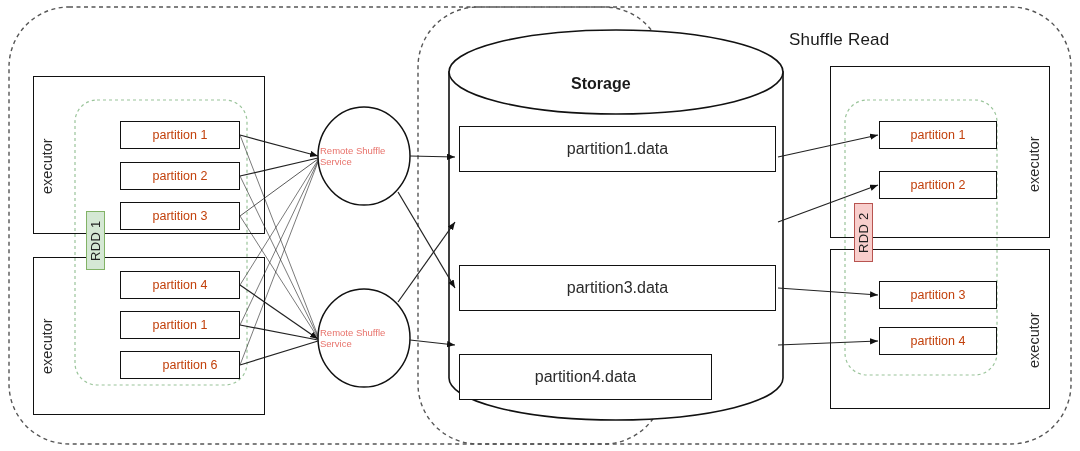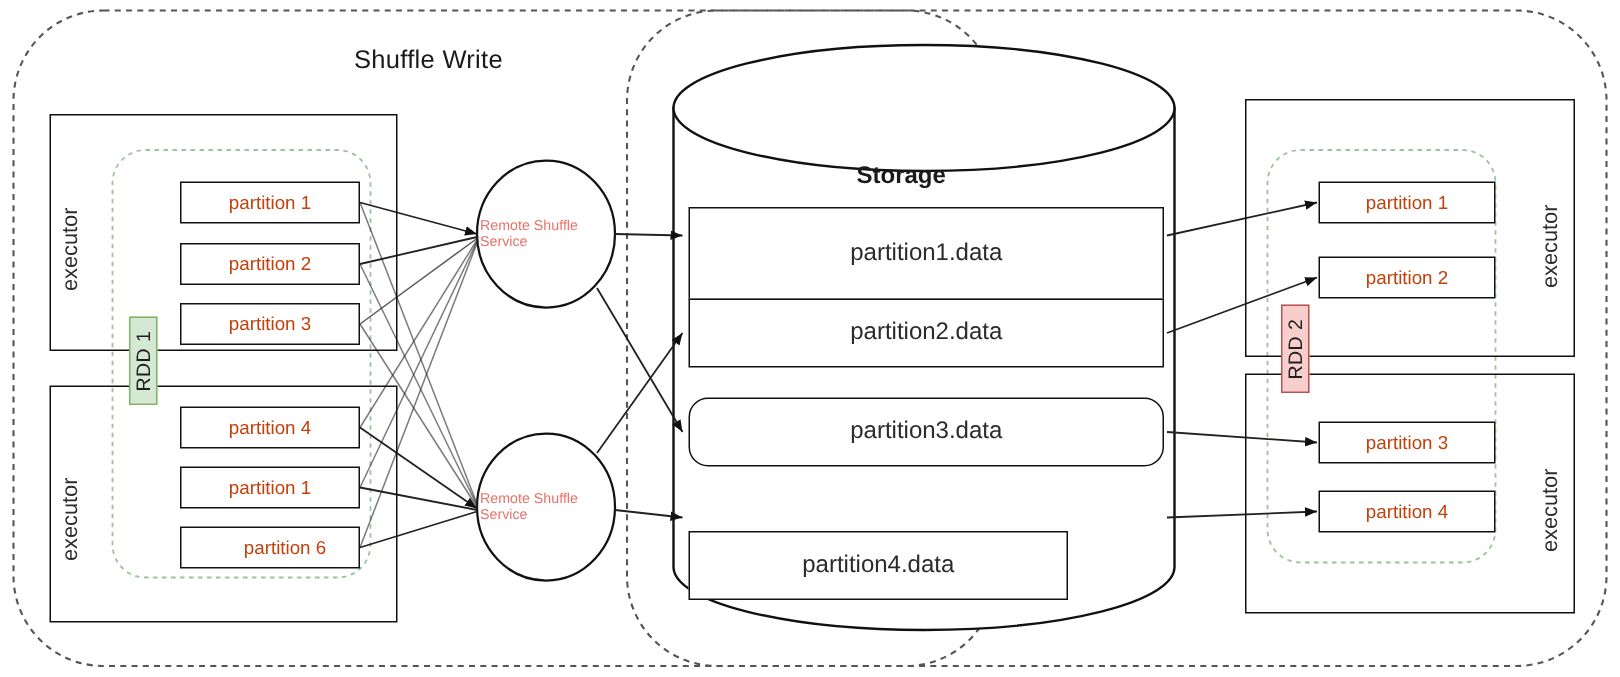--- a/index.html
+++ b/index.html
@@ -18,21 +18,20 @@
     white-space:nowrap;
     pointer-events:none;
   }
   .section-title{
     font-size:17px;
     letter-spacing:.2px;
   }
   .storage-title{
     font-size:16px;
     font-weight:bold;
-    margin-top:34px;
   }
   .pbox{
     position:absolute;
     box-sizing:border-box;
     border:1.6px solid #111111;
     background:#ffffff;
     display:flex;align-items:center;justify-content:center;
     font-size:12.5px;
     color:#c2410c;
   }
@@ -155,21 +154,21 @@
     </g>
 
     <g stroke="#222222" fill="none">
       <line x1="778" y1="157" x2="878" y2="135" stroke-width="1.2" marker-end="url(#arrow)"></line>
       <line x1="778" y1="222" x2="878" y2="185" stroke-width="1.2" marker-end="url(#arrow)"></line>
       <line x1="778" y1="288" x2="878" y2="295" stroke-width="1.2" marker-end="url(#arrow)"></line>
       <line x1="778" y1="345" x2="878" y2="341" stroke-width="1.2" marker-end="url(#arrow)"></line>
     </g>
   </svg>
 
-  <div class="lbl section-title" style="left:236px;top:30px;">Shuffle Write</div>
+  <div class="lbl section-title" style="left:789px;top:30px;">Shuffle Read</div>
   <div class="lbl storage-title" style="left:571px;top:75px;">Storage</div>
 
   <div class="executor-box" style="left:33px;top:76px;width:232px;height:158px;"></div>
   <div class="executor-label left" style="left:39px;top:118px;height:76px;">executor</div>
 
   <div class="executor-box" style="left:33px;top:257px;width:232px;height:158px;"></div>
   <div class="executor-label left" style="left:39px;top:298px;height:76px;">executor</div>
 
   <div class="pbox" style="left:120px;top:121px;width:120px;height:28px;">partition 1</div>
   <div class="pbox" style="left:120px;top:162px;width:120px;height:28px;">partition 2</div>
@@ -183,23 +182,22 @@
 
   <div class="rss-label" style="left:320px;top:145px;">
     <span>Remote Shuffle</span><br>
     <span>Service</span>
   </div>
   <div class="rss-label" style="left:320px;top:327px;">
     <span>Remote Shuffle</span><br>
     <span>Service</span>
   </div>
 
-  <div class="dbox" style="left:459px;top:138px;width:317px;height:62px;">partition1.data</div>
-  <div class="dbox" style="left:459px;top:199px;width:317px;height:46px;">partition2.data</div>
-  <div class="dbox" style="left:459px;top:265px;width:317px;height:46px;border-radius:13px;">partition3.data</div>
+  <div class="dbox" style="left:459px;top:126px;width:317px;height:46px;">partition1.data</div>
+  <div class="dbox" style="left:459px;top:265px;width:317px;height:46px;">partition3.data</div>
   <div class="dbox" style="left:459px;top:322px;width:253px;height:46px;margin-top:32px;">partition4.data</div>
 
   <div class="executor-box" style="left:830px;top:66px;width:220px;height:172px;"></div>
   <div class="executor-label right" style="left:1026px;top:116px;height:76px;">executor</div>
 
   <div class="executor-box" style="left:830px;top:249px;width:220px;height:160px;"></div>
   <div class="executor-label right" style="left:1026px;top:292px;height:76px;">executor</div>
 
   <div class="pbox" style="left:879px;top:121px;width:118px;height:28px;">partition 1</div>
   <div class="pbox" style="left:879px;top:171px;width:118px;height:28px;">partition 2</div>

